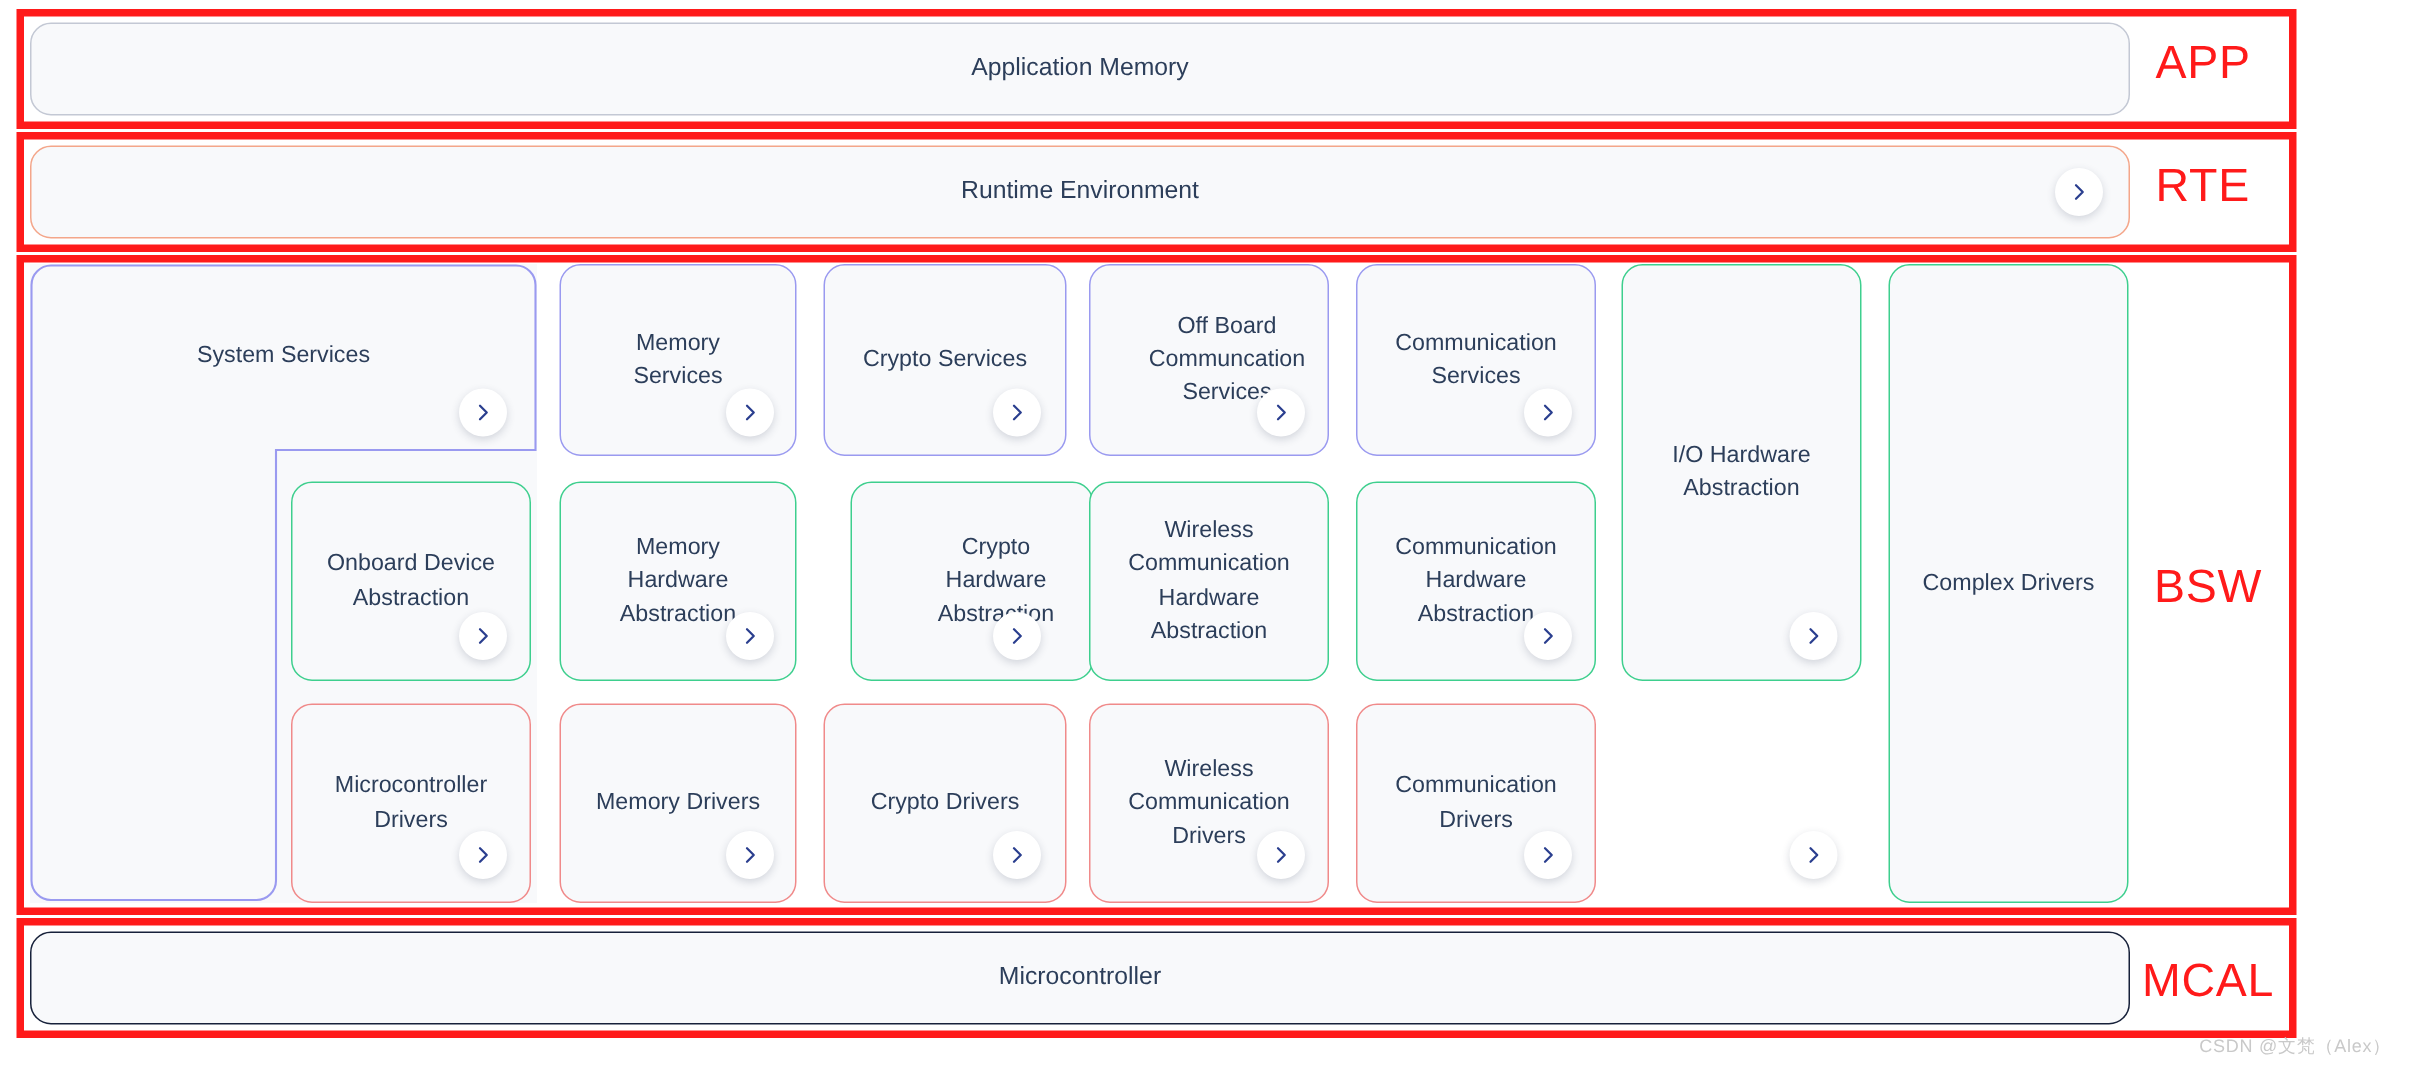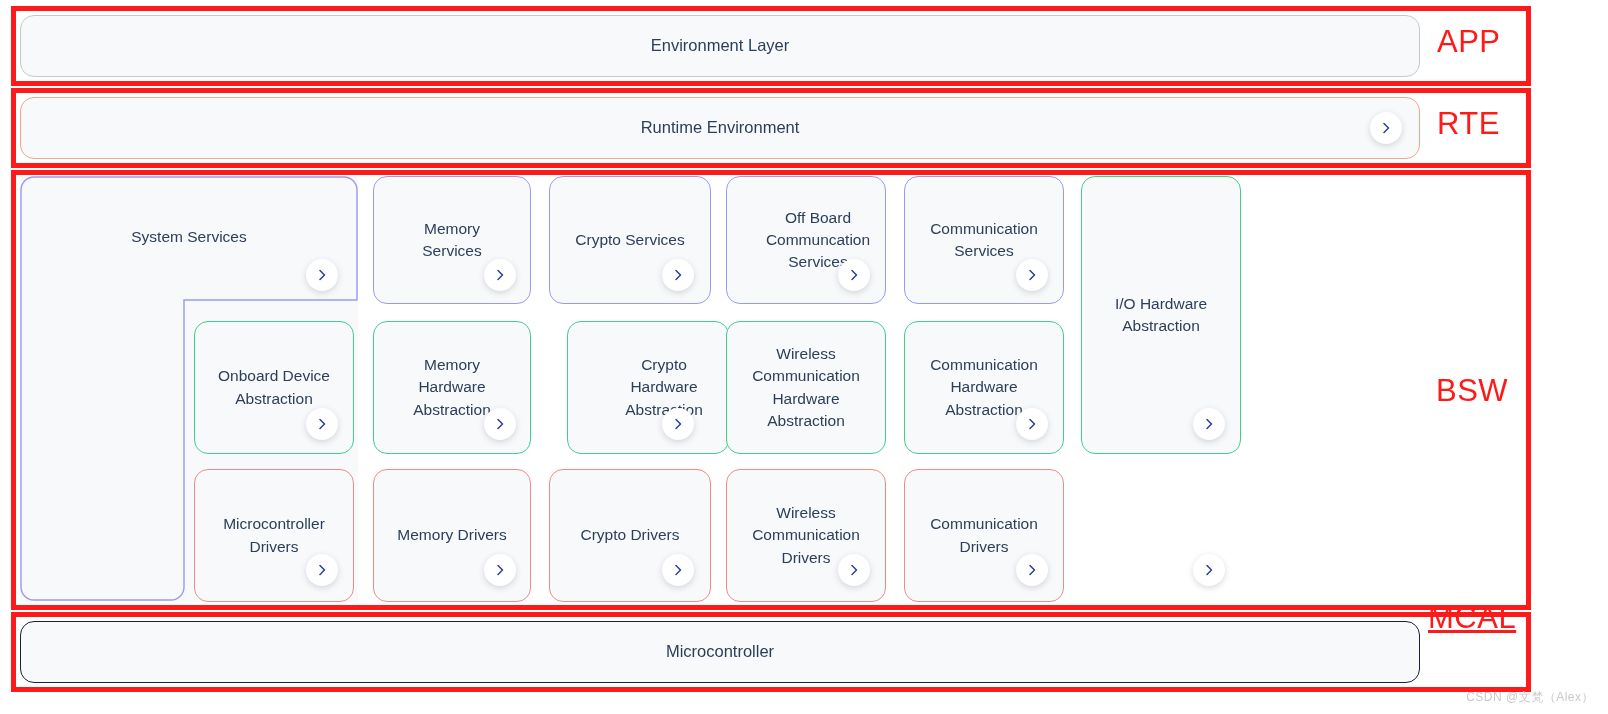--- a/index.html
+++ b/index.html
@@ -112,21 +112,21 @@
 </style>
 </head>
 <body>
 
 <div id="stage">
 
   <div class="redframe" style="left:11px; top:6px; width:1520px; height:80px;"></div>
   <div class="layer-tag" style="left:1437px; top:24px;">APP</div>
 
   <div class="card wide b-grey" style="left:20px; top:15px; width:1400px; height:62px;">
-    <span class="label">Environment Layer</span>
+    <span class="label">Application Memory</span>
   </div>
 
   <div class="redframe" style="left:11px; top:88px; width:1520px; height:80px;"></div>
   <div class="layer-tag" style="left:1437px; top:106px;">RTE</div>
 
   <div class="card wide b-orange" style="left:20px; top:97px; width:1400px; height:62px;">
     <span class="label">Runtime Environment</span>
   </div>
   <div class="chev" style="left:1370px; top:112px;">
     <svg width="14" height="14" viewBox="0 0 14 14" aria-hidden="true">
@@ -188,20 +188,23 @@
 
   <div class="card b-green" style="left:1081px; top:176px; width:160px; height:278px;">
     <span class="label">I/O Hardware<br>Abstraction</span>
   </div>
   <div class="chev" style="left:1193px; top:408px;">
     <svg width="14" height="14" viewBox="0 0 14 14">
         <path d="M5 2.5 L9.5 7 L5 11.5" fill="none" stroke="#2b3f8f" stroke-width="1.5" stroke-linecap="round" stroke-linejoin="round"></path>
       </svg>
   </div>
 
+  <div class="card b-green" style="left:1259px; top:176px; width:160px; height:426px;">
+    <span class="label">Complex Drivers</span>
+  </div>
 
   <div class="card b-green" style="left:194px; top:321px; width:160px; height:133px;">
     <span class="label">Onboard Device<br>Abstraction</span>
   </div>
   <div class="chev" style="left:306px; top:408px;">
     <svg width="14" height="14" viewBox="0 0 14 14">
         <path d="M5 2.5 L9.5 7 L5 11.5" fill="none" stroke="#2b3f8f" stroke-width="1.5" stroke-linecap="round" stroke-linejoin="round"></path>
       </svg>
   </div>
 
@@ -281,21 +284,21 @@
       </svg>
   </div>
 
   <div class="chev" style="left:1193px; top:554px;">
     <svg width="14" height="14" viewBox="0 0 14 14">
         <path d="M5 2.5 L9.5 7 L5 11.5" fill="none" stroke="#2b3f8f" stroke-width="1.5" stroke-linecap="round" stroke-linejoin="round"></path>
       </svg>
   </div>
 
   <div class="redframe" style="left:11px; top:612px; width:1520px; height:80px;"></div>
-  <div class="layer-tag" style="left:1428px; top:600px;text-decoration:underline;">MCAL</div>
+  <div class="layer-tag" style="left:1428px; top:636px;">MCAL</div>
 
   <div class="card wide b-navy" style="left:20px; top:621px; width:1400px; height:62px;">
     <span class="label">Microcontroller</span>
   </div>
 
   <div id="watermark" style="right:14px; bottom:8px;">CSDN @文梵（Alex）</div>
 
 </div>
 
 </body></html>

